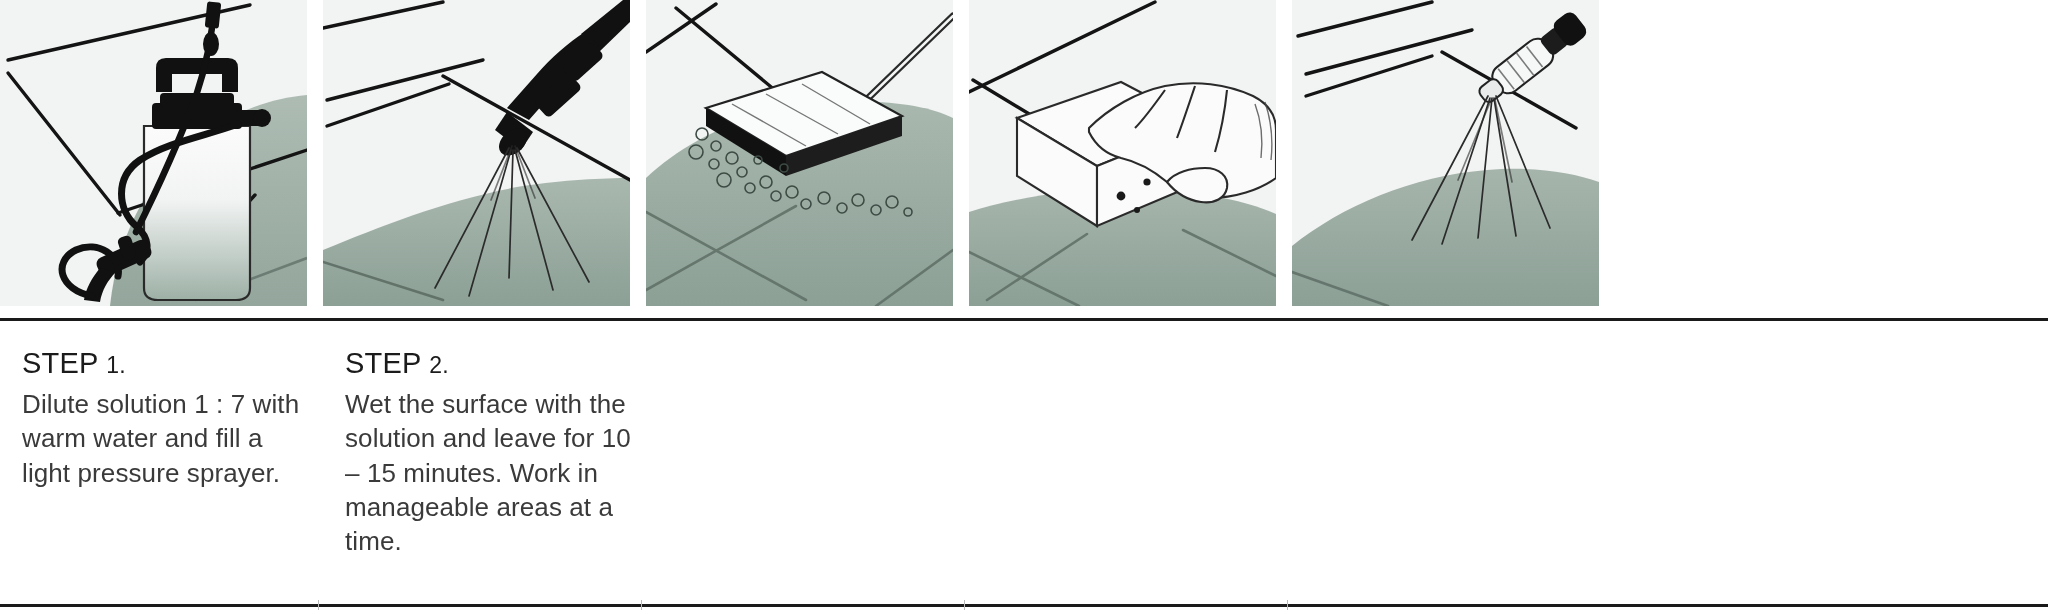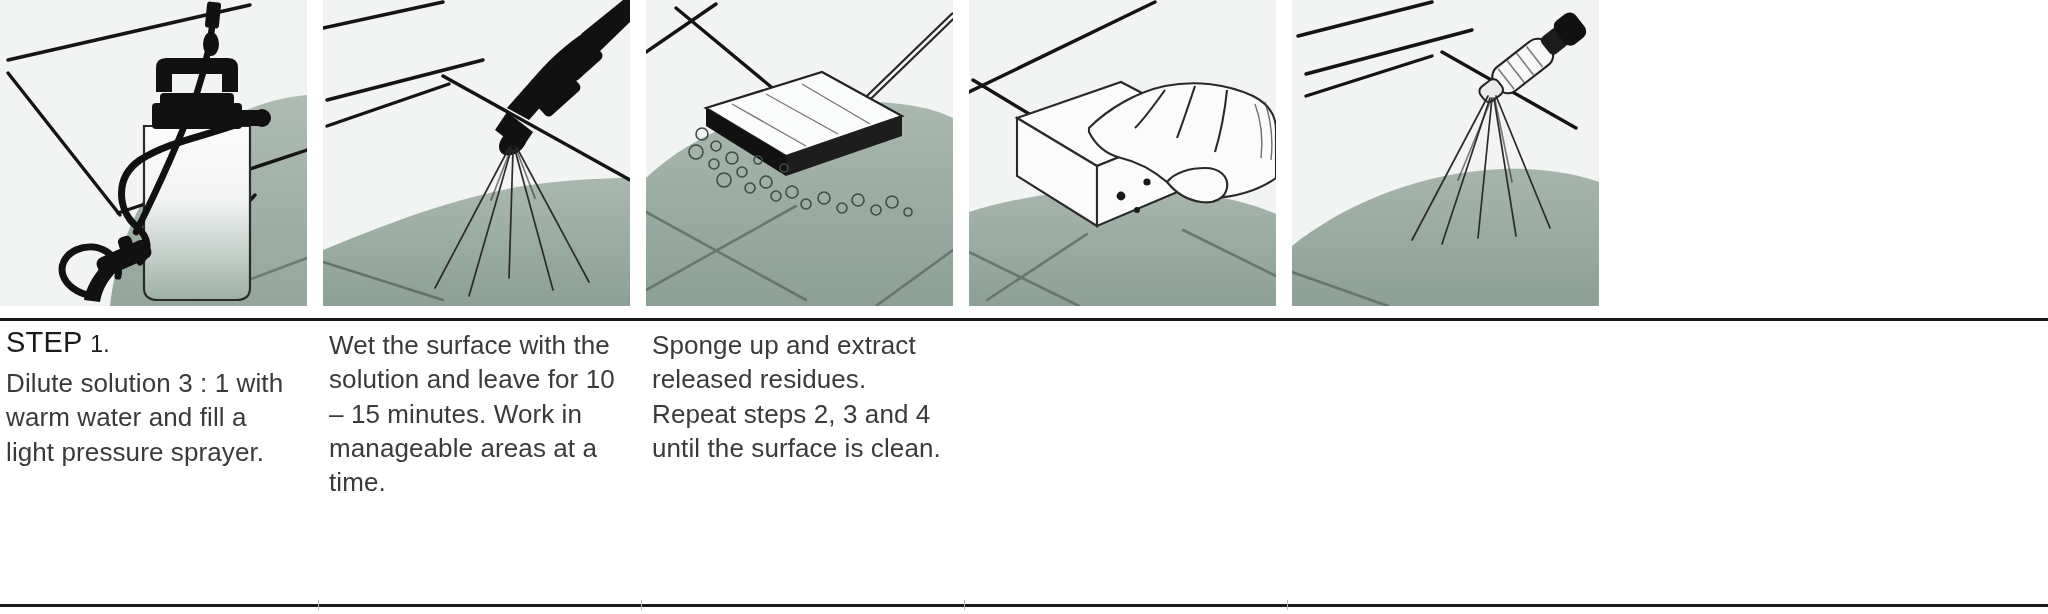--- a/index.html
+++ b/index.html
@@ -50,25 +50,26 @@
     width: 2048px;
     border-top: 3px solid #1a1a1a;
     height: 0;
   }
   #rule-top { top: 318px; }
   #rule-bottom { top: 604px; border-top-width: 3px; }
 
   
   #captions {
     position: absolute;
-    left: 0; top: 318px;
+    left: 0; top: 339px;
     width: 2048px;
     height: 276px;
     display: flex;
     gap: 0;
+    padding-left: 16px;
   }
   .caption {
     width: 307px;
     margin-right: 16px;
     flex: 0 0 auto;
     padding: 10px 8px 0 6px;
   }
   .caption:last-child { margin-right: 0; }
   .step-head {
     font-size: 29px;
@@ -374,30 +375,33 @@
   <div class="rule" id="rule-top"></div>
   <div class="rule" id="rule-bottom"></div>
 
   <div id="captions">
 
     <div class="caption">
       <div class="step-head">
         <span>STEP</span>
         <span class="num">1.</span>
       </div>
-      <p class="step-body">Dilute solution 3 : 1 with warm water and fill a light pressure sprayer.</p>
+      <p class="step-body">Dilute solution 1 : 7 with warm water and fill a light pressure sprayer.</p>
     </div>
 
     <div class="caption">
+      <div class="step-head">
+        <span>STEP</span>
+        <span class="num">2.</span>
+      </div>
       <p class="step-body">Wet the surface with the solution and leave for 10 – 15 minutes. Work in manageable areas at a time.</p>
     </div>
 
 
     <div class="caption">
-      <p class="step-body">Sponge up and extract released residues. Repeat steps 2, 3 and 4 until the surface is clean.</p>
     </div>
 
   </div>
 
   <div class="col-tick" style="left:318px; bottom:4px;"></div>
   <div class="col-tick" style="left:641px; bottom:4px;"></div>
   <div class="col-tick" style="left:964px; bottom:4px;"></div>
   <div class="col-tick" style="left:1287px; bottom:4px;"></div>
 
 </div>

